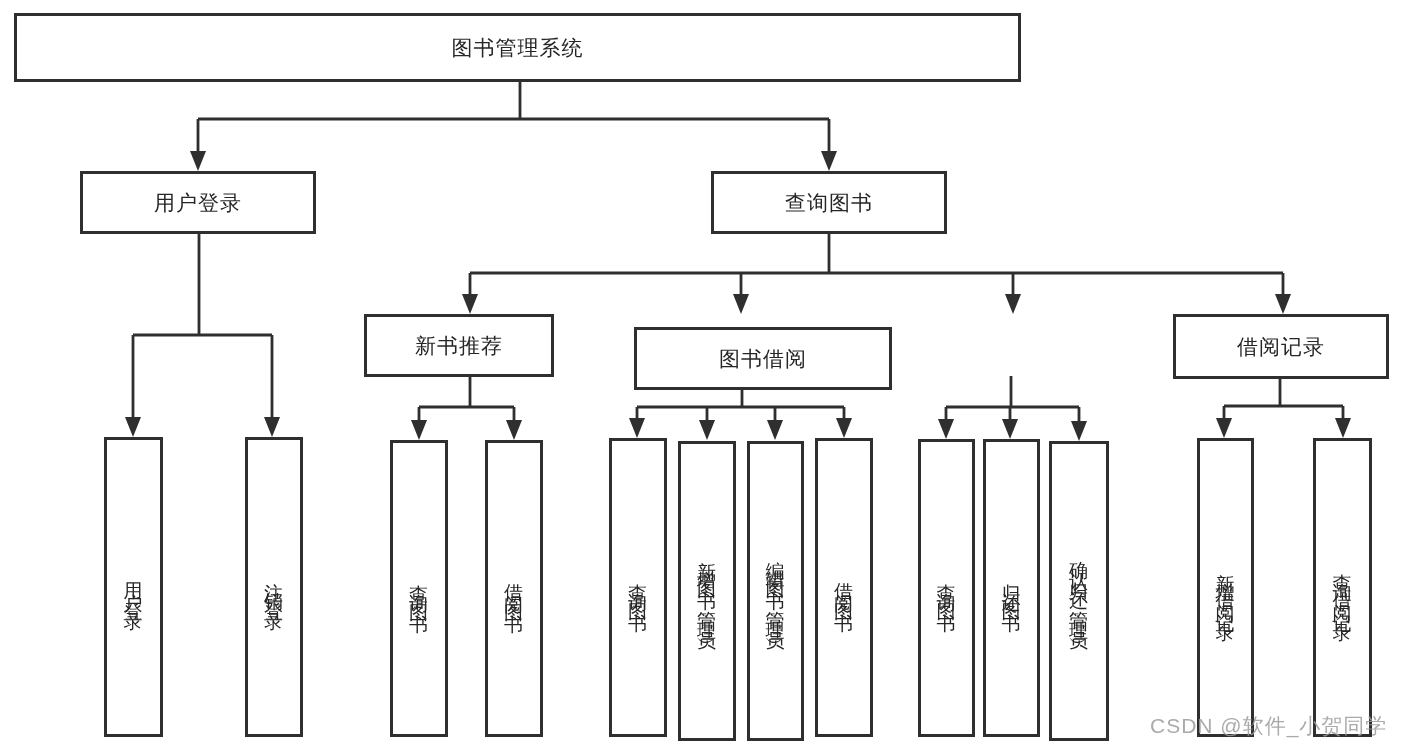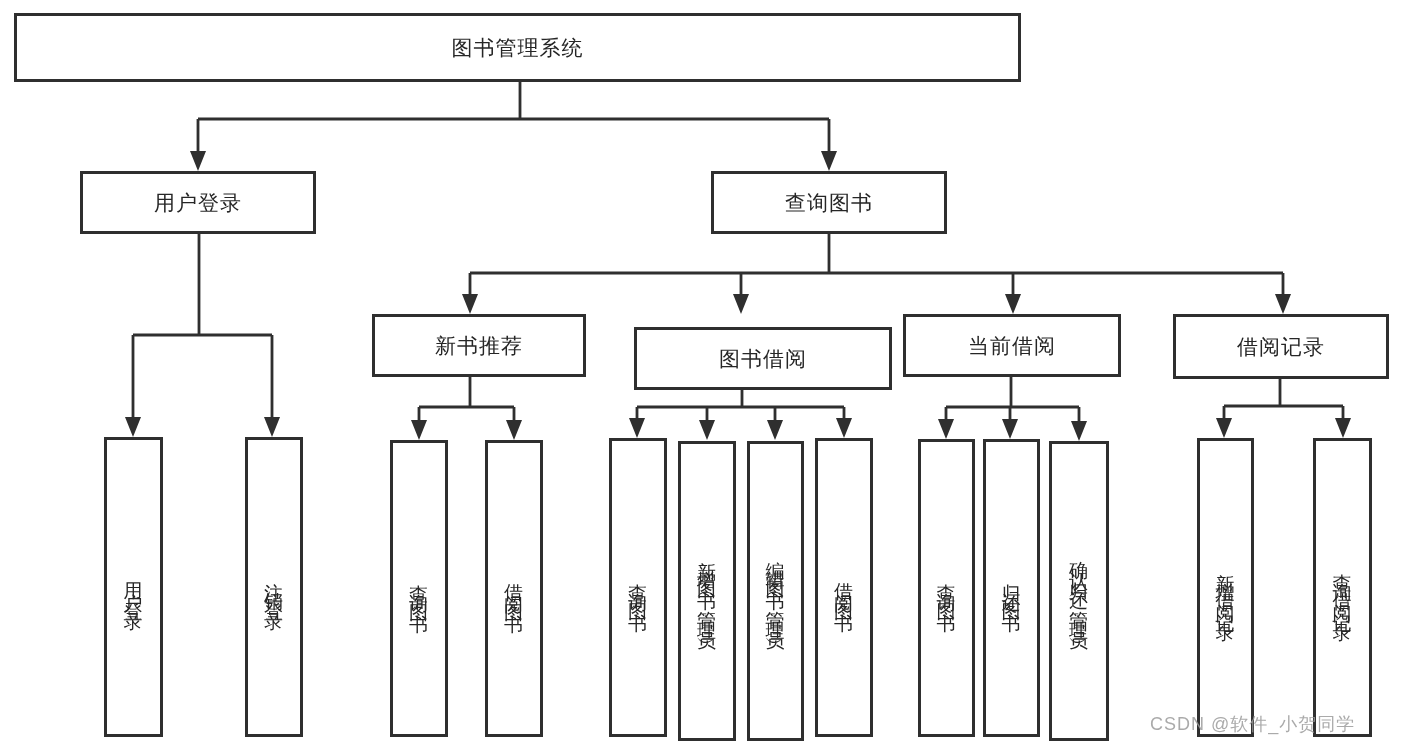--- a/index.html
+++ b/index.html
@@ -50,21 +50,21 @@
     font-size: 19px;
     line-height: 1;
     letter-spacing: 10px;
     color: #262626;
     white-space: nowrap;
   }
   .watermark {
     position: absolute;
     left: 1150px;
     top: 712px;
-    font-size: 18px;
+    font-size: 21px;
     letter-spacing: 1px;
     color: #9c9c9c;
     opacity: 0.85;
     z-index: 3;
     white-space: nowrap;
   }
 </style>
 </head>
 <body>
 
@@ -114,28 +114,25 @@
     <span>图书管理系统</span>
   </div>
 
   <div class="node-h" style="left:80px; top:171px; width:236px; height:63px;">
     <span>用户登录</span>
   </div>
   <div class="node-h" style="left:711px; top:171px; width:236px; height:63px;">
     <span>查询图书</span>
   </div>
 
-  <div class="node-h" style="left:372px; top:314px; width:214px; height:63px;">
+  <div class="node-h" style="left:364px; top:314px; width:190px; height:63px;">
     <span>新书推荐</span>
   </div>
   <div class="node-h" style="left:634px; top:327px; width:258px; height:63px;font-family:Liberation Mono, monospace;">
     <span>图书借阅</span>
-  </div>
-  <div class="node-h" style="left:903px; top:314px; width:218px; height:63px;">
-    <span>当前借阅</span>
   </div>
   <div class="node-h" style="left:1173px; top:314px; width:216px; height:65px;">
     <span>借阅记录</span>
   </div>
 
   <div class="node-v" style="left:104px; top:437px; width:59px; height:300px;">
     <span class="vtext">用户登录</span>
   </div>
   <div class="node-v" style="left:245px; top:437px; width:58px; height:300px;">
     <span class="vtext">注销登录</span>

